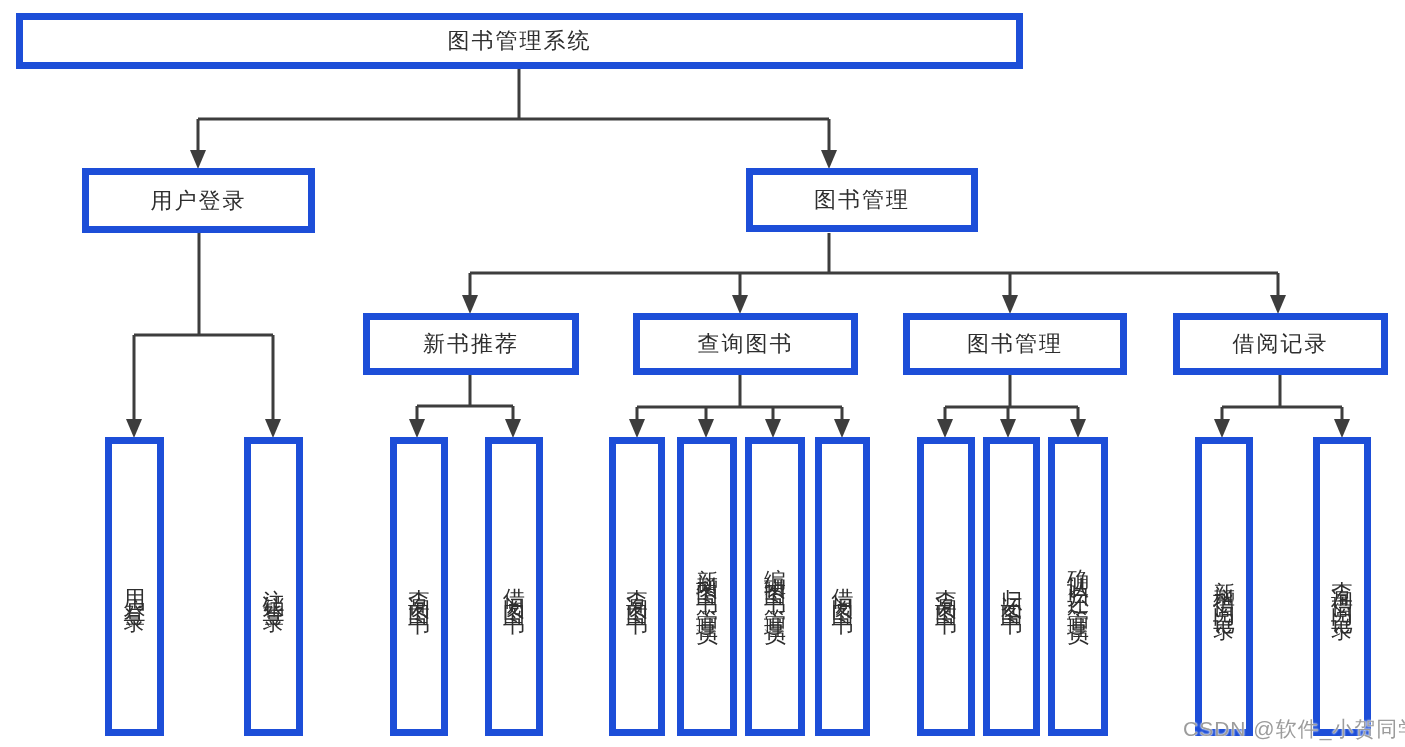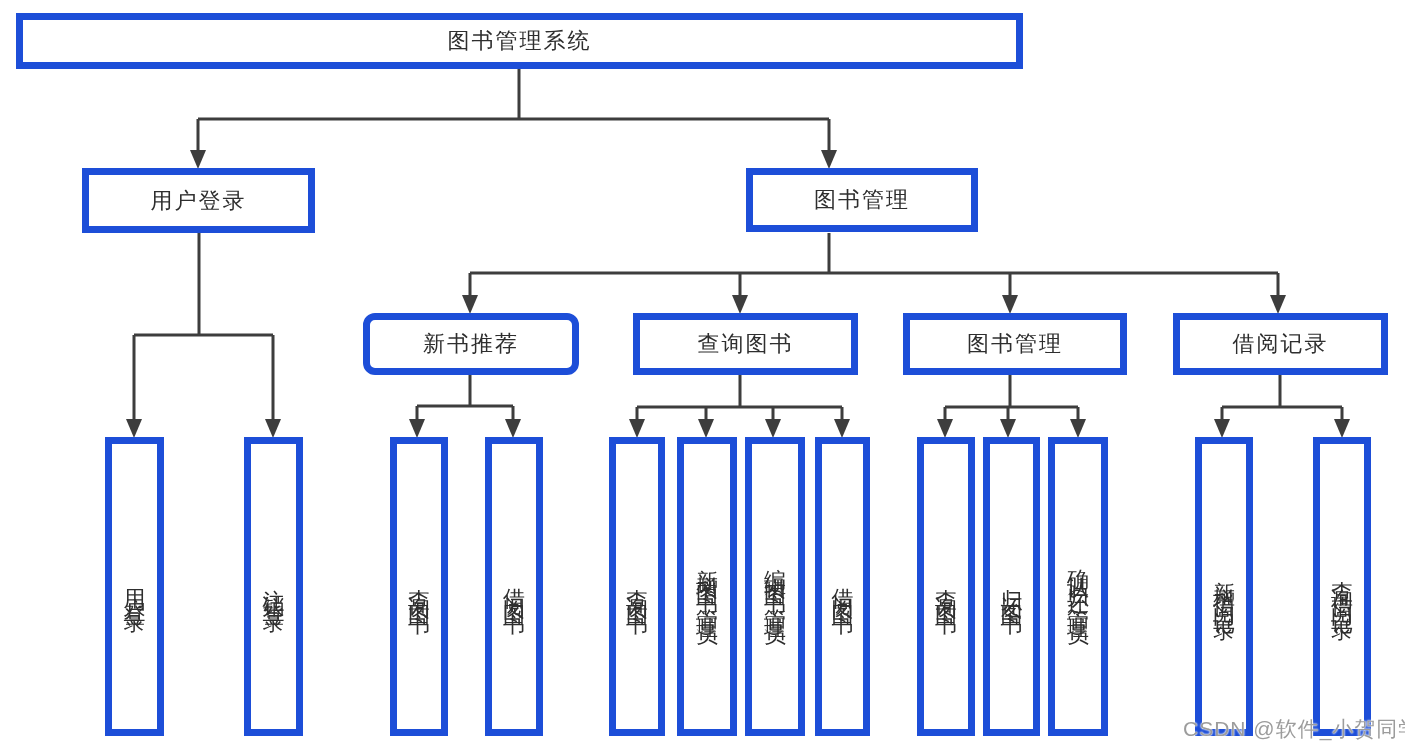--- a/index.html
+++ b/index.html
@@ -30,21 +30,21 @@
   .vbox{
     writing-mode:vertical-rl;
     text-orientation:mixed;
     letter-spacing:8px;
     line-height:1;
   }
   
   .n-root{left:16px;top:13px;width:1007px;height:56px;}
   .n-user-login{left:82px;top:168px;width:233px;height:65px;}
   .n-book-mgmt{left:746px;top:168px;width:232px;height:64px;}
-  .n-new-rec{left:363px;top:313px;width:216px;height:62px;border-radius:12px;}
+  .n-new-rec{left:363px;top:313px;width:216px;height:62px;}
   .n-book-borrow{left:633px;top:313px;width:225px;height:62px;}
   .n-cur-borrow{left:903px;top:313px;width:224px;height:62px;}
   .n-borrow-rec{left:1173px;top:313px;width:215px;height:62px;}
   .n-ul-login{left:105px;top:437px;width:59px;height:299px;}
   .n-ul-logout{left:244px;top:437px;width:59px;height:299px;}
   .n-nr-query{left:390px;top:437px;width:58px;height:299px;}
   .n-nr-borrow{left:485px;top:437px;width:58px;height:299px;}
   .n-bb-query{left:609px;top:437px;width:56px;height:299px;}
   .n-bb-add{left:677px;top:437px;width:60px;height:299px;}
   .n-bb-edit{left:745px;top:437px;width:60px;height:299px;}

